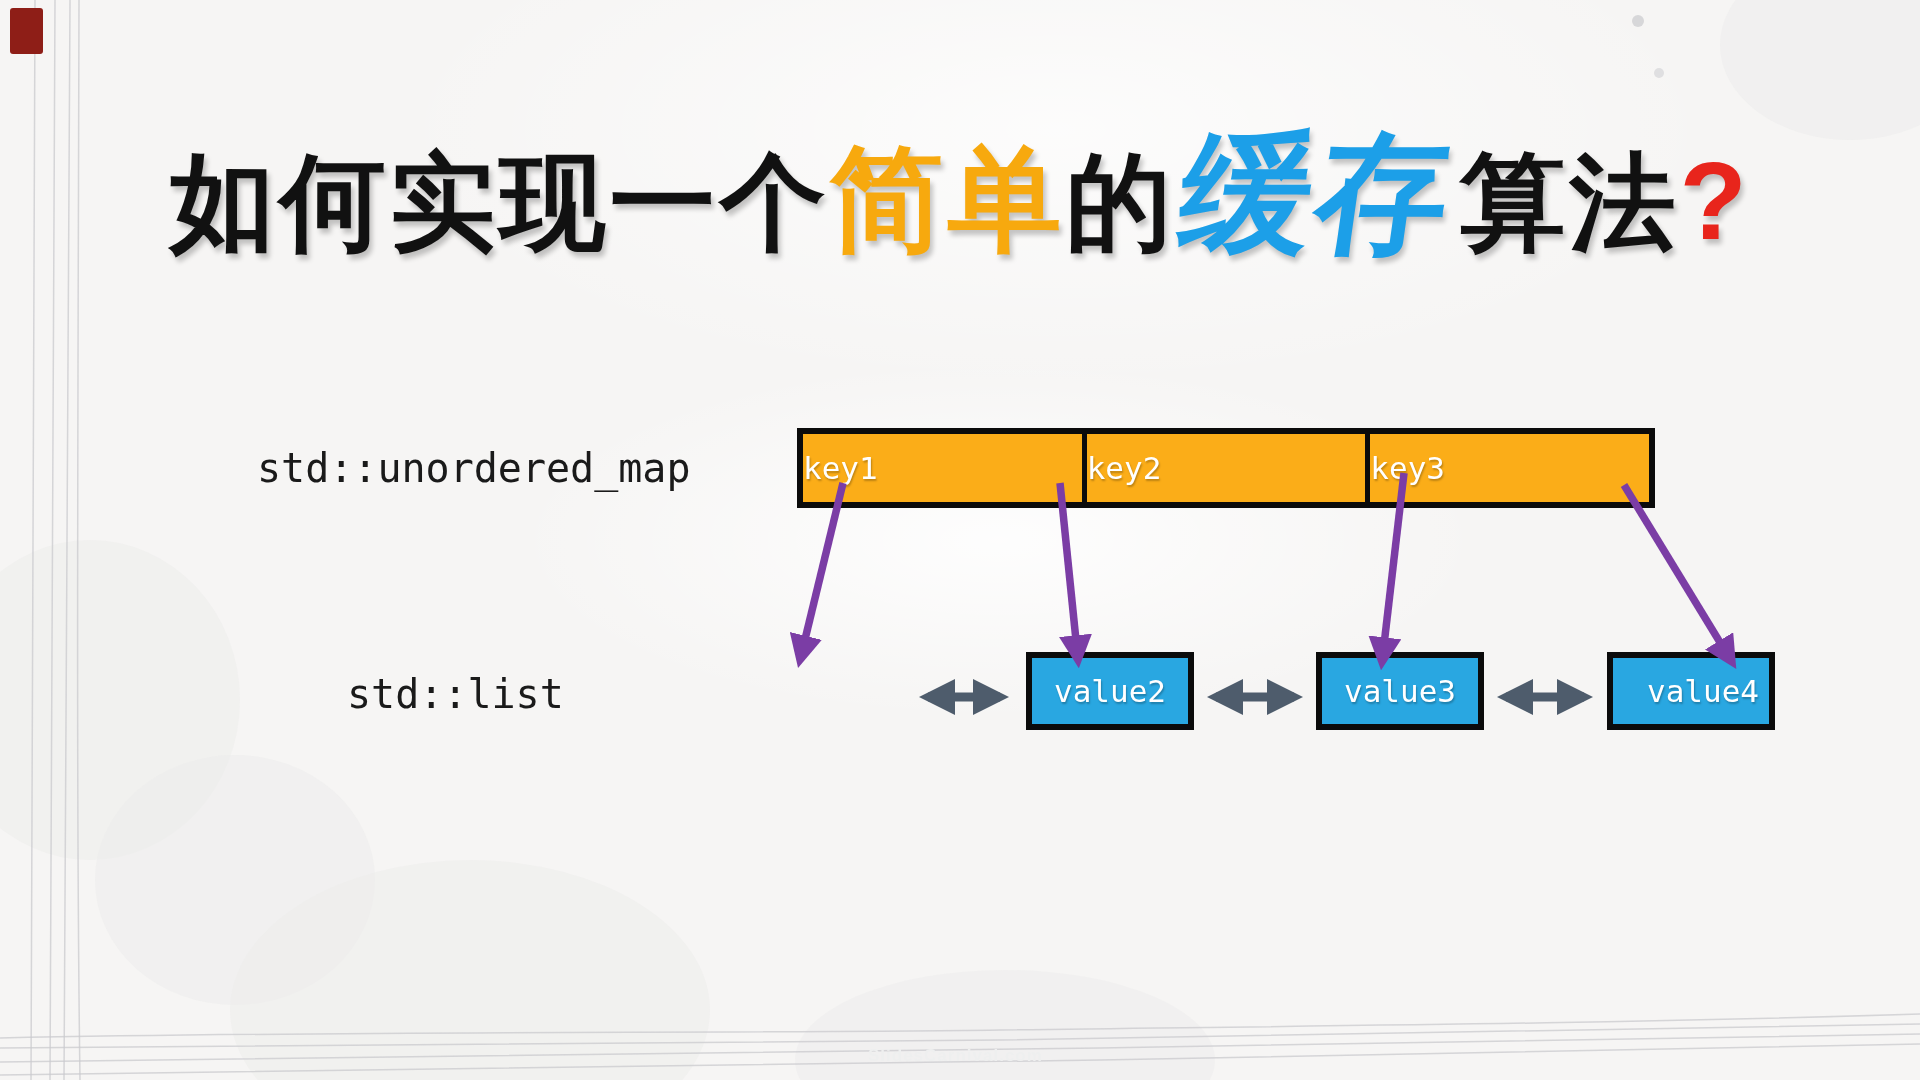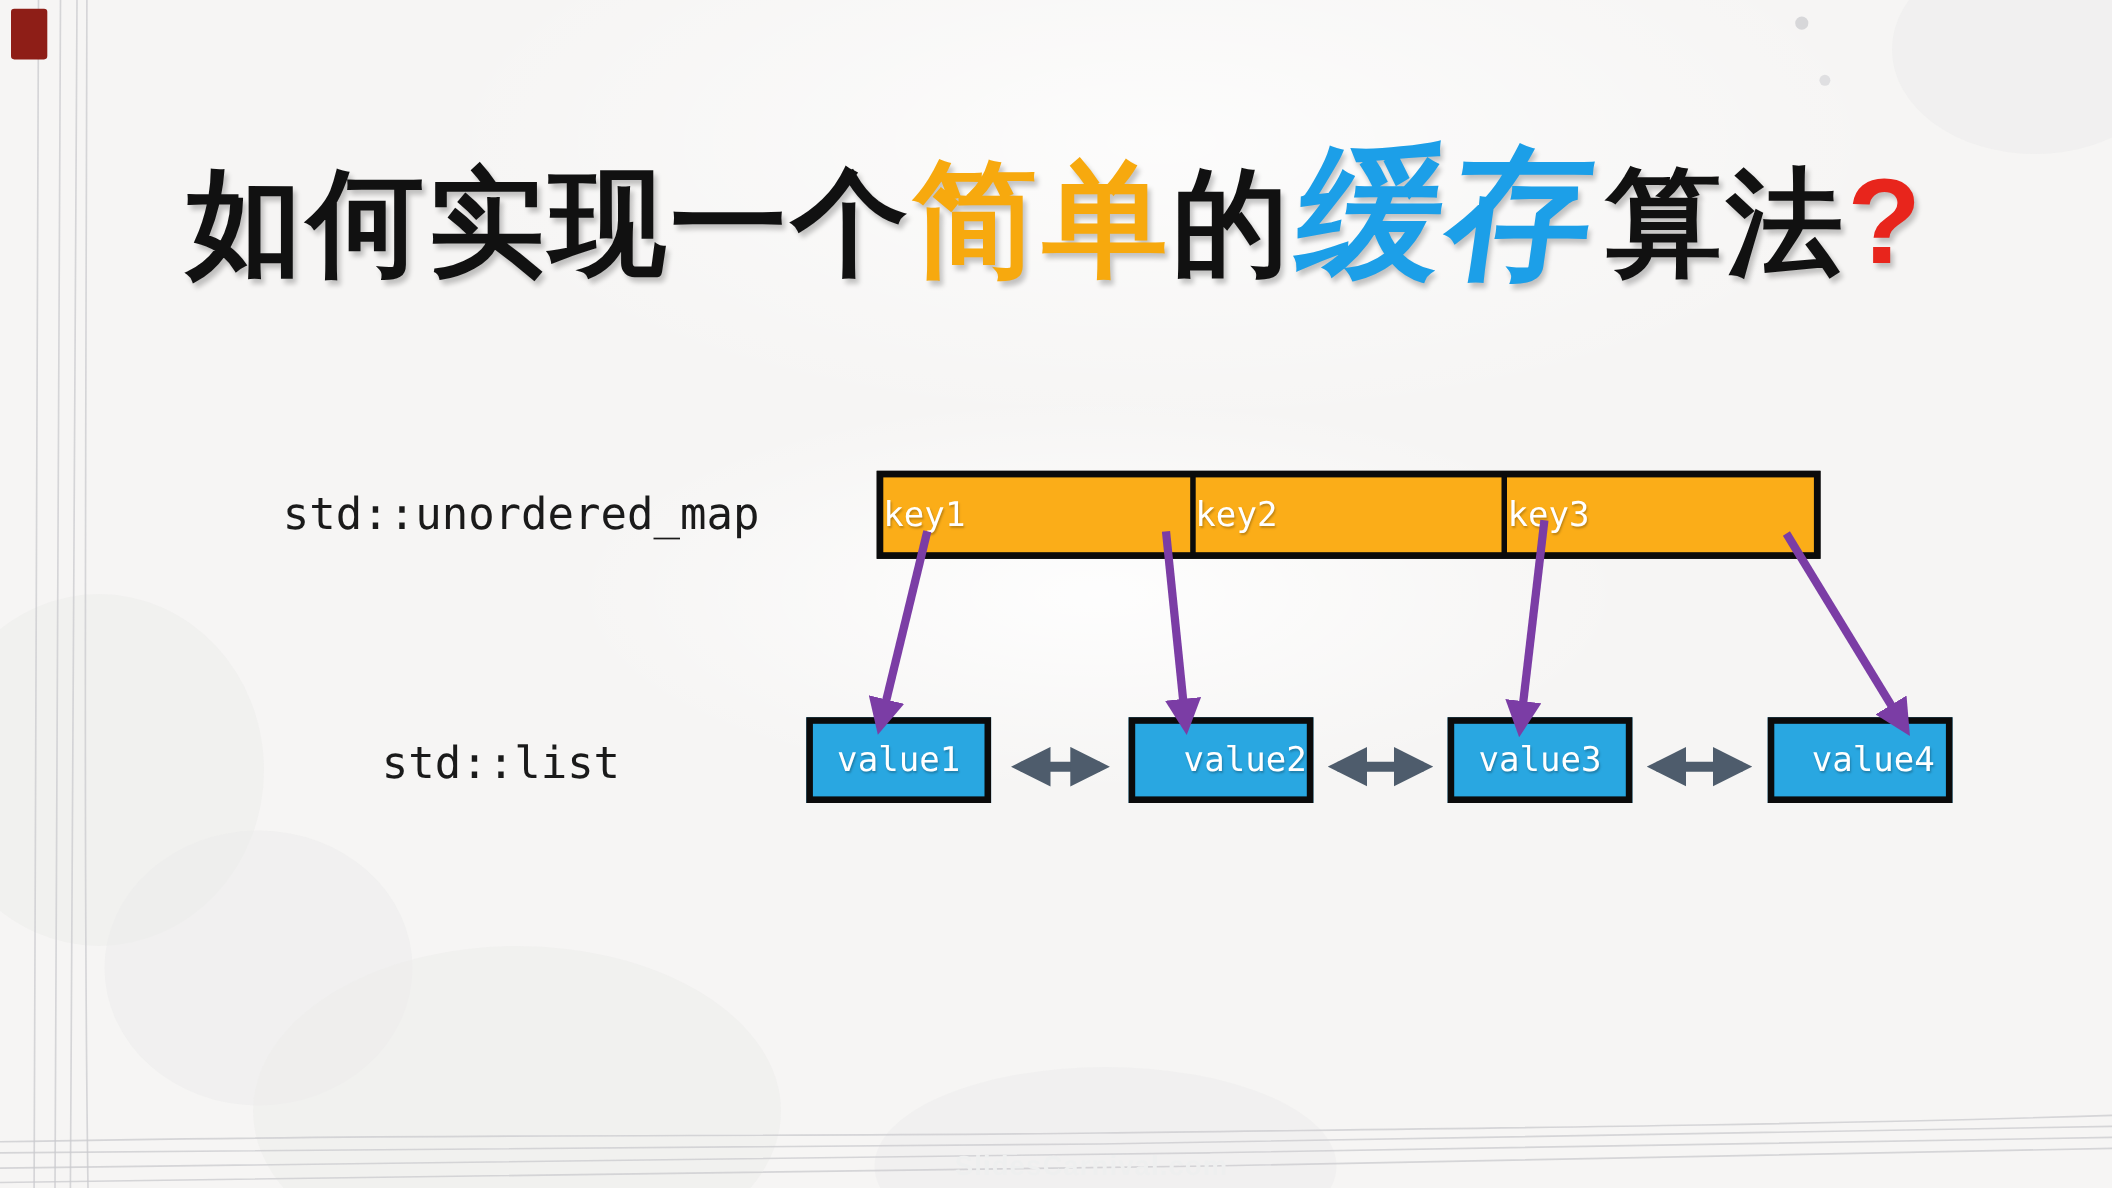--- a/index.html
+++ b/index.html
@@ -65,30 +65,30 @@
   .node-text{
     font-family:"DejaVu Sans Mono","Liberation Mono",monospace;
     font-size:31px;color:#FFFFFF;font-weight:500;
     text-shadow:1px 2px 2px rgba(0,0,0,.25);
   }
   .value-box{
     position:absolute;top:652px;width:168px;height:78px;
     background:var(--value-box);border:6px solid var(--box-border);
     display:flex;align-items:center;justify-content:center;
   }
-  .v1{left:733px;} .v2{left:1026px;justify-content:flex-end;} .v3{left:1316px;} .v4{left:1607px;padding-left:24px;}
+  .v1{left:733px;} .v2{left:1026px;} .v3{left:1316px;} .v4{left:1607px;padding-left:24px;}
 
   .purple-line{stroke:var(--map-arrow);stroke-width:7.5;fill:none;}
   .purple-fill{fill:var(--map-arrow);}
   .gray-line{stroke:var(--list-arrow);stroke-width:9;fill:none;}
   .gray-fill{fill:var(--list-arrow);}
 
   .watermark{
     position:absolute;left:868px;top:1046px;
-    font-size:25px;font-weight:bold;color:#EEEFEF;letter-spacing:1px;
+    font-size:17px;font-weight:bold;color:#EEEFEF;letter-spacing:1px;
   }
 </style>
 </head>
 <body>
 
 <div class="stage">
 
   <svg class="decor" viewBox="0 0 1920 1080">
     <g>
       <ellipse class="blob" cx="90" cy="700" rx="150" ry="160" opacity="0.55"></ellipse>
@@ -129,23 +129,20 @@
       <span class="node-text">key1</span>
     </div>
     <div class="key-cell">
       <span class="node-text">key2</span>
     </div>
     <div class="key-cell">
       <span class="node-text">key3</span>
     </div>
   </div>
 
-  <div class="value-box v1">
-    <span class="node-text">value1</span>
-  </div>
   <div class="value-box v2">
     <span class="node-text">value2</span>
   </div>
   <div class="value-box v3">
     <span class="node-text">value3</span>
   </div>
   <div class="value-box v4">
     <span class="node-text">value4</span>
   </div>
 

